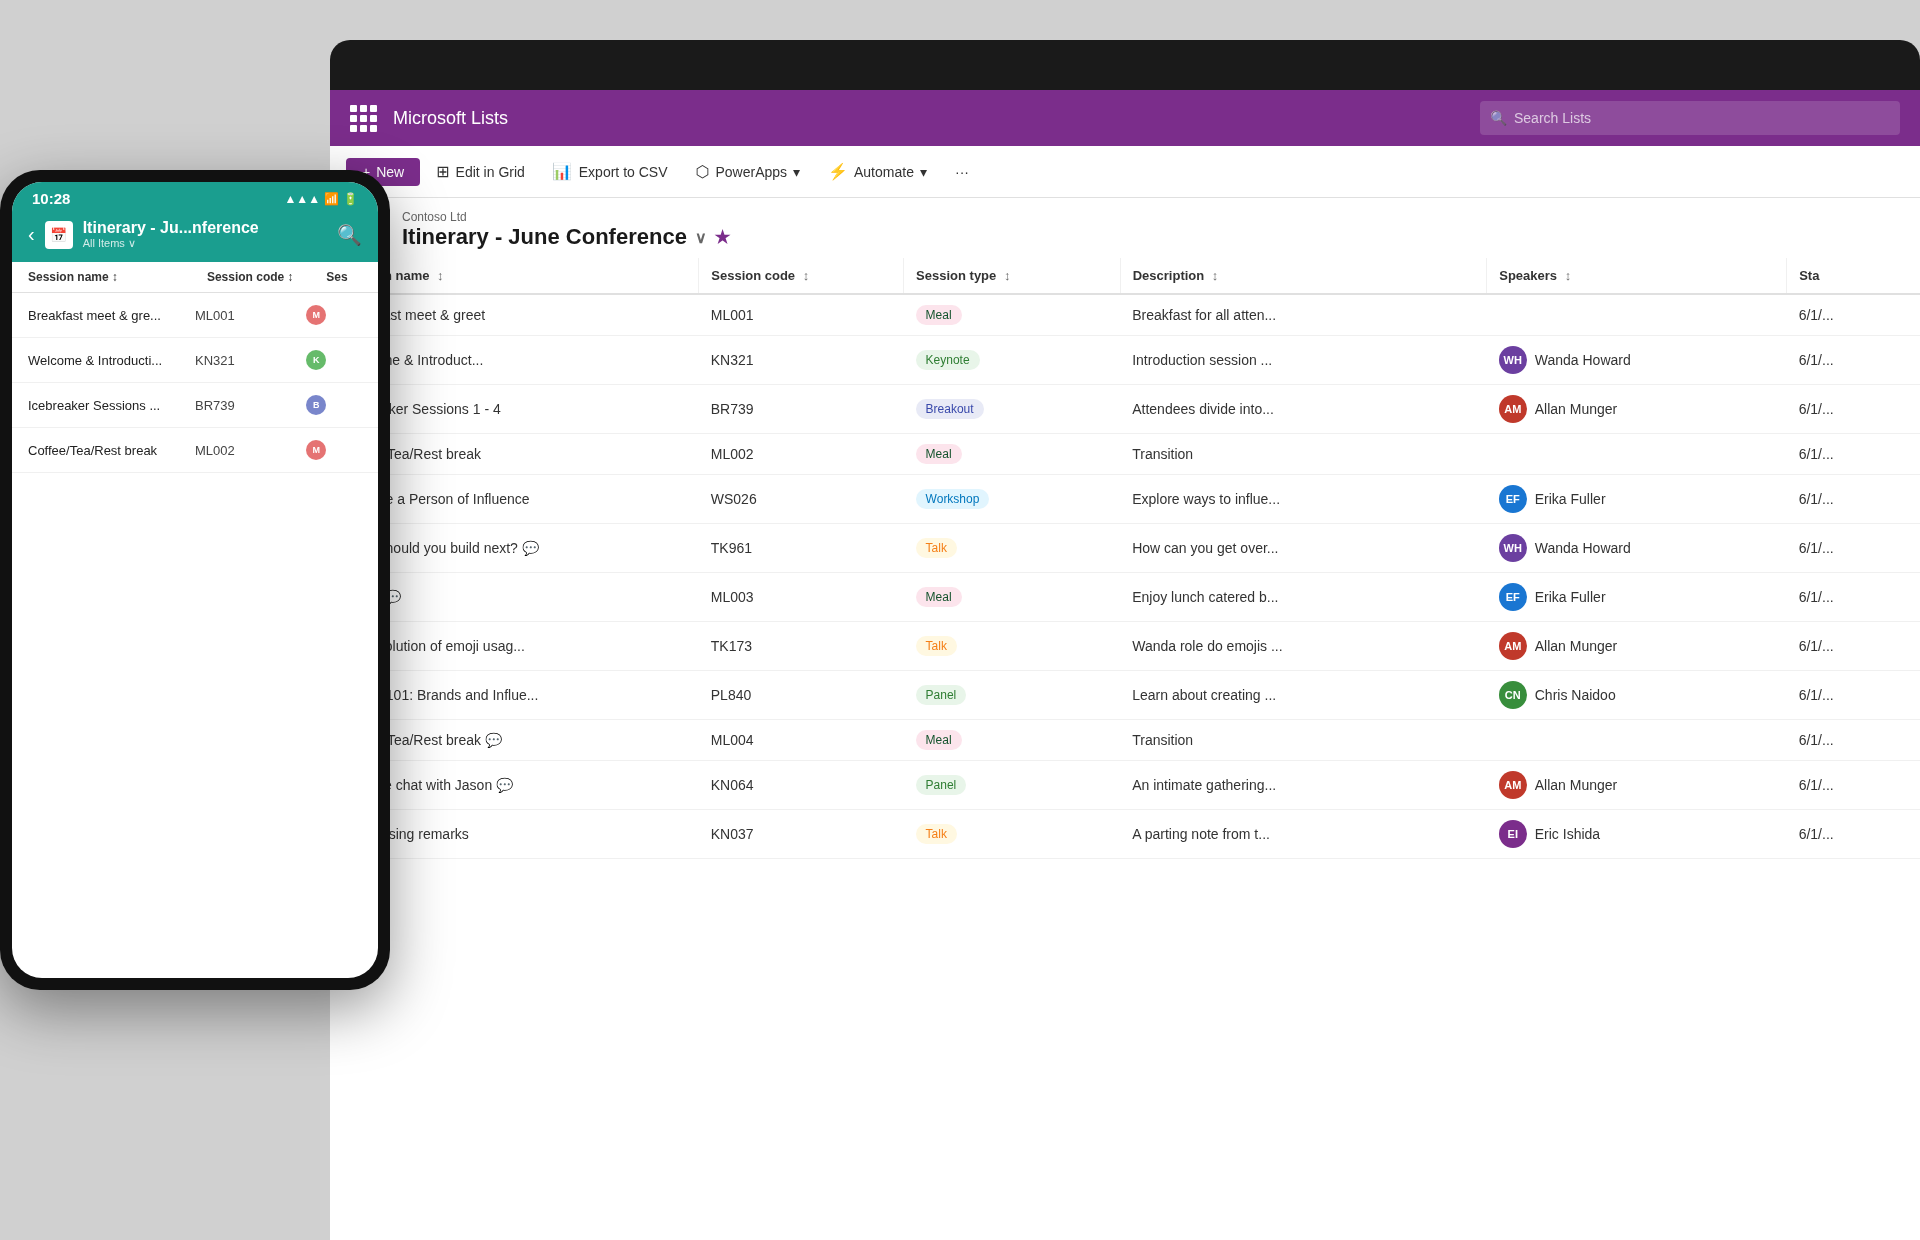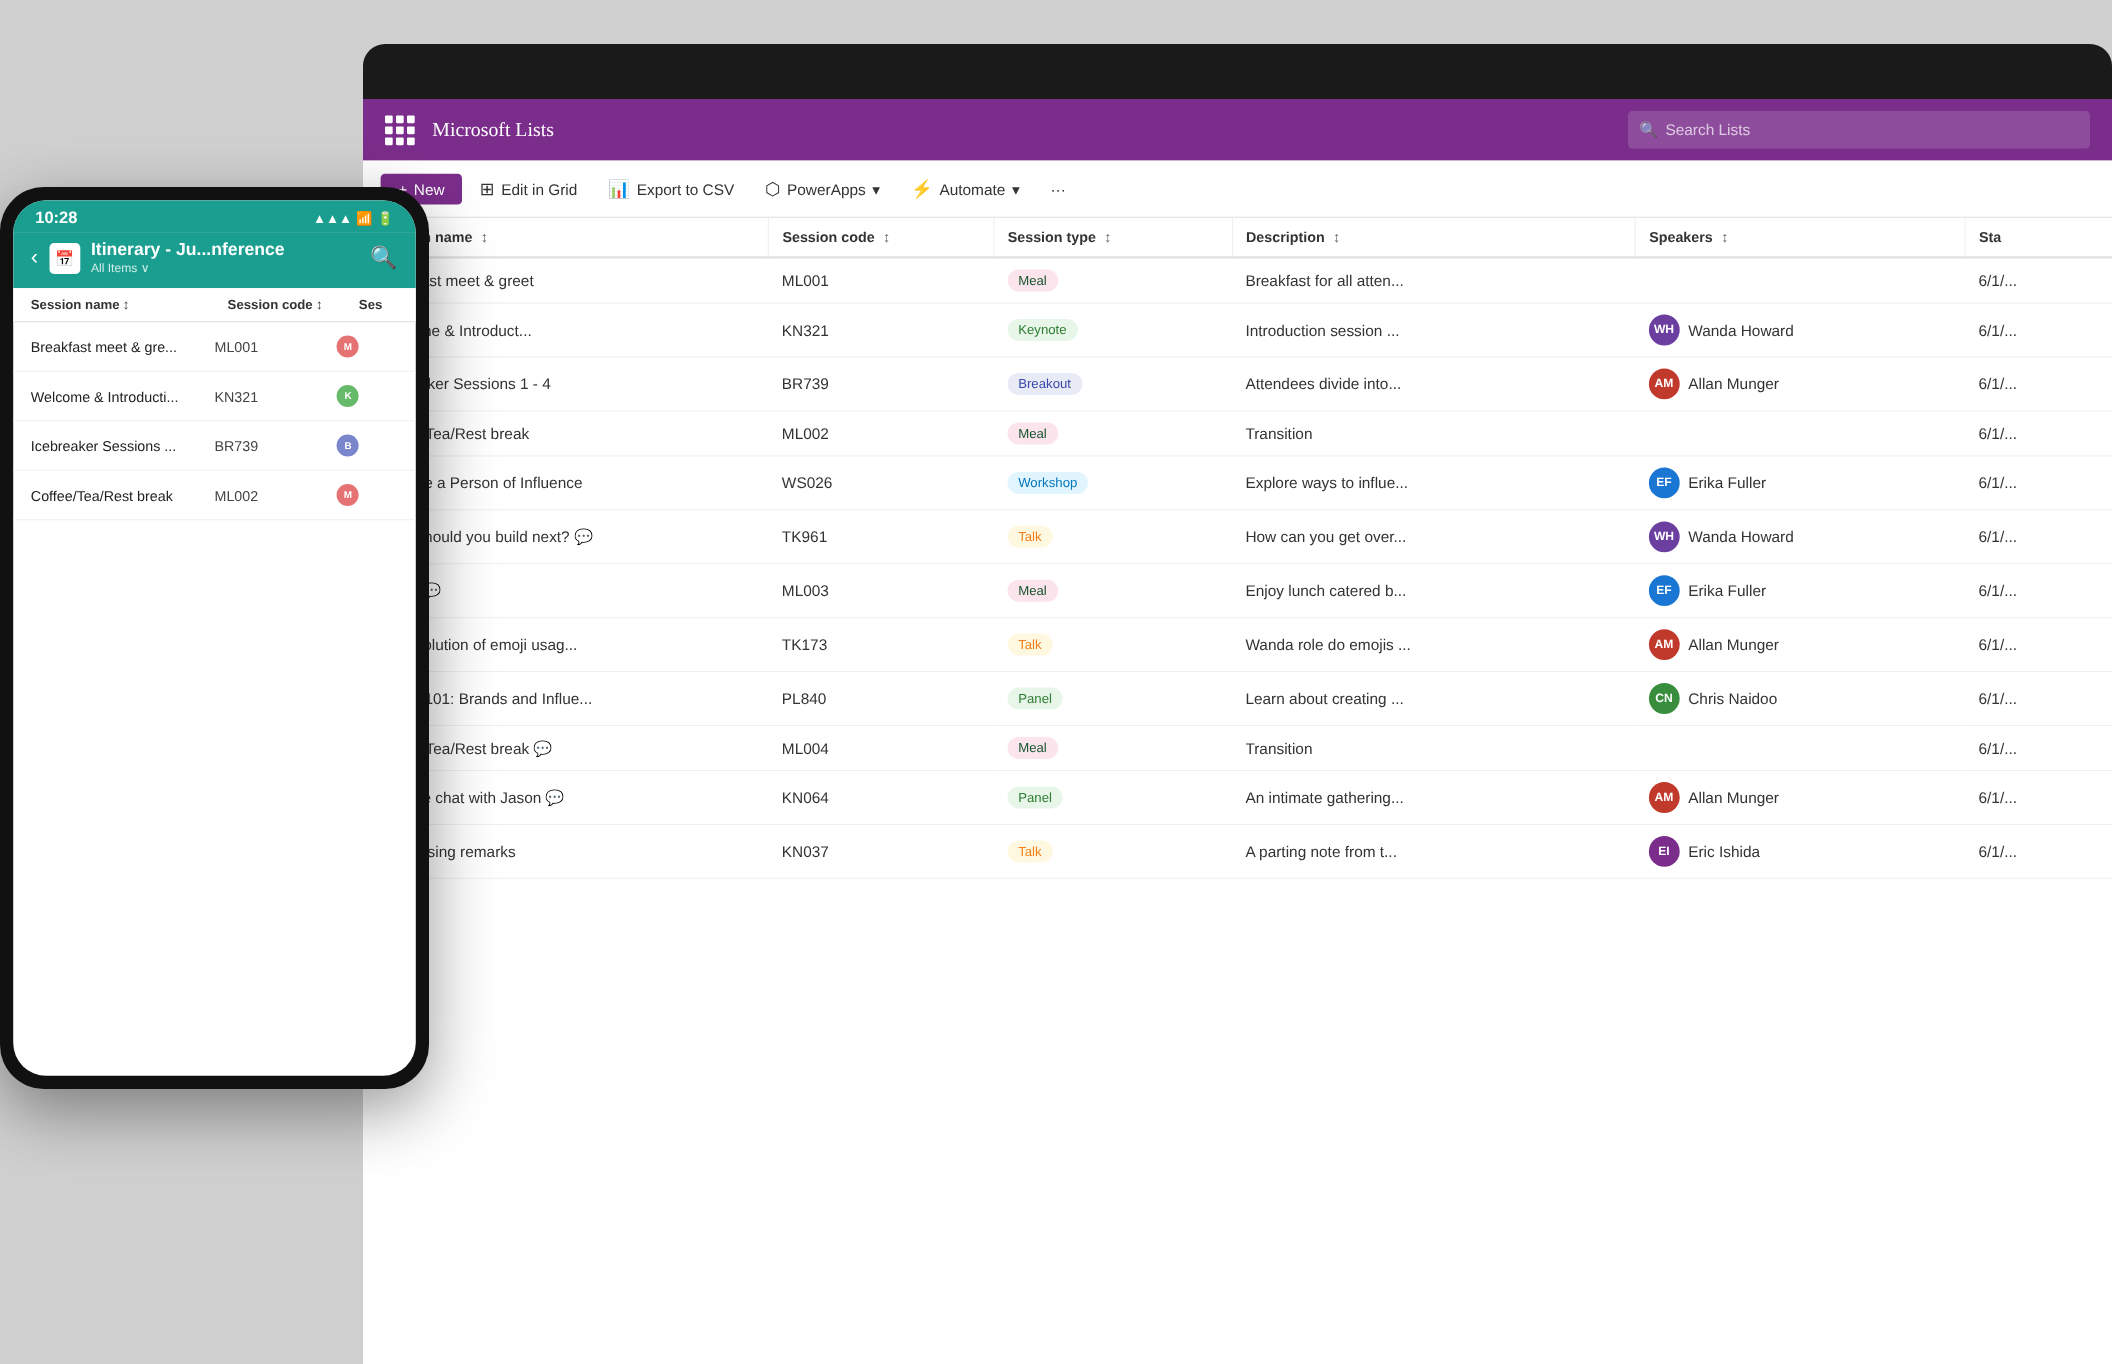--- a/index.html
+++ b/index.html
@@ -62,21 +62,20 @@
       height: 7px;
       background: #fff;
       border-radius: 1px;
     }
 
     .ms-app-title {
       color: #fff;
       font-size: 18px;
       font-weight: 400;
       flex: 1;
-      font-family: Liberation Serif, serif;
     }
 
     .search-wrap {
       position: relative;
       display: flex;
       align-items: center;
     }
     .search-wrap .search-icon {
       position: absolute;
       left: 10px;
@@ -428,20 +427,31 @@
       <button class="btn-toolbar">
         <span class="toolbar-icon">⚡</span>
         <span>Automate</span>
         <span>▾</span>
       </button>
       <button class="btn-toolbar">
         <span>···</span>
       </button>
     </div>
 
+    <div class="list-header">
+      <div class="list-icon">📅</div>
+      <div class="list-title-wrap">
+        <span class="list-org">Contoso Ltd</span>
+        <div class="list-title">
+          <span>Itinerary - June Conference</span>
+          <span class="chevron">∨</span>
+          <span class="star">★</span>
+        </div>
+      </div>
+    </div>
 
     <div class="table-wrap">
       <table>
         <thead>
           <tr>
             <th class="col-name">
               <span>Session name</span>
               <span class="sort-arrow">↕</span>
             </th>
             <th class="col-code">

